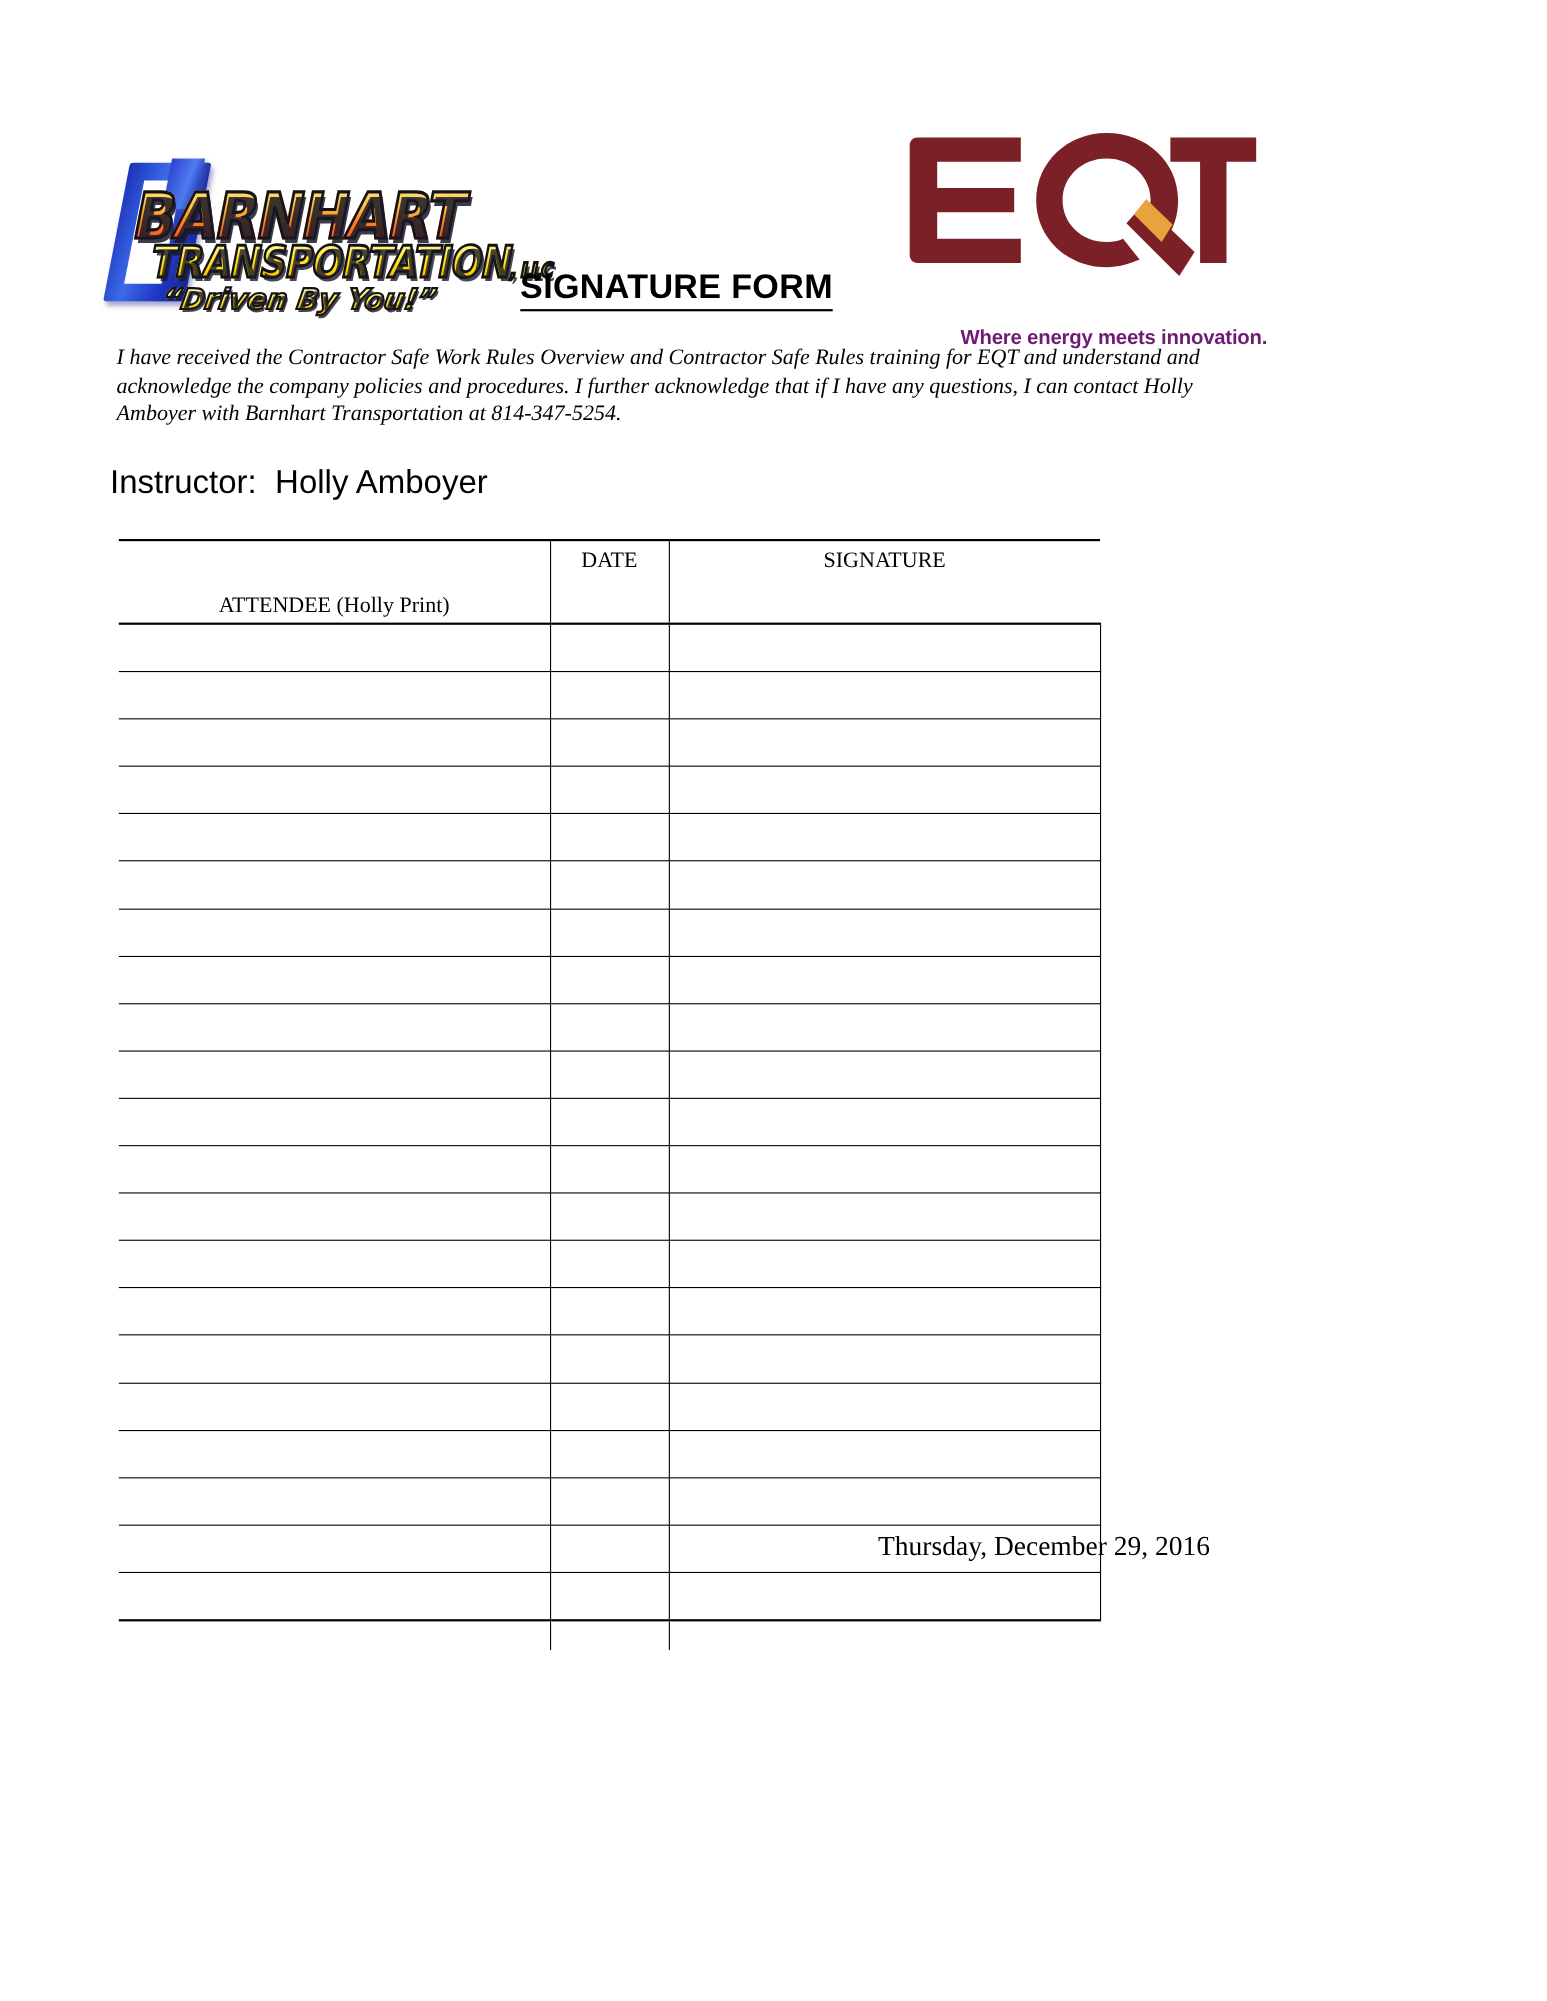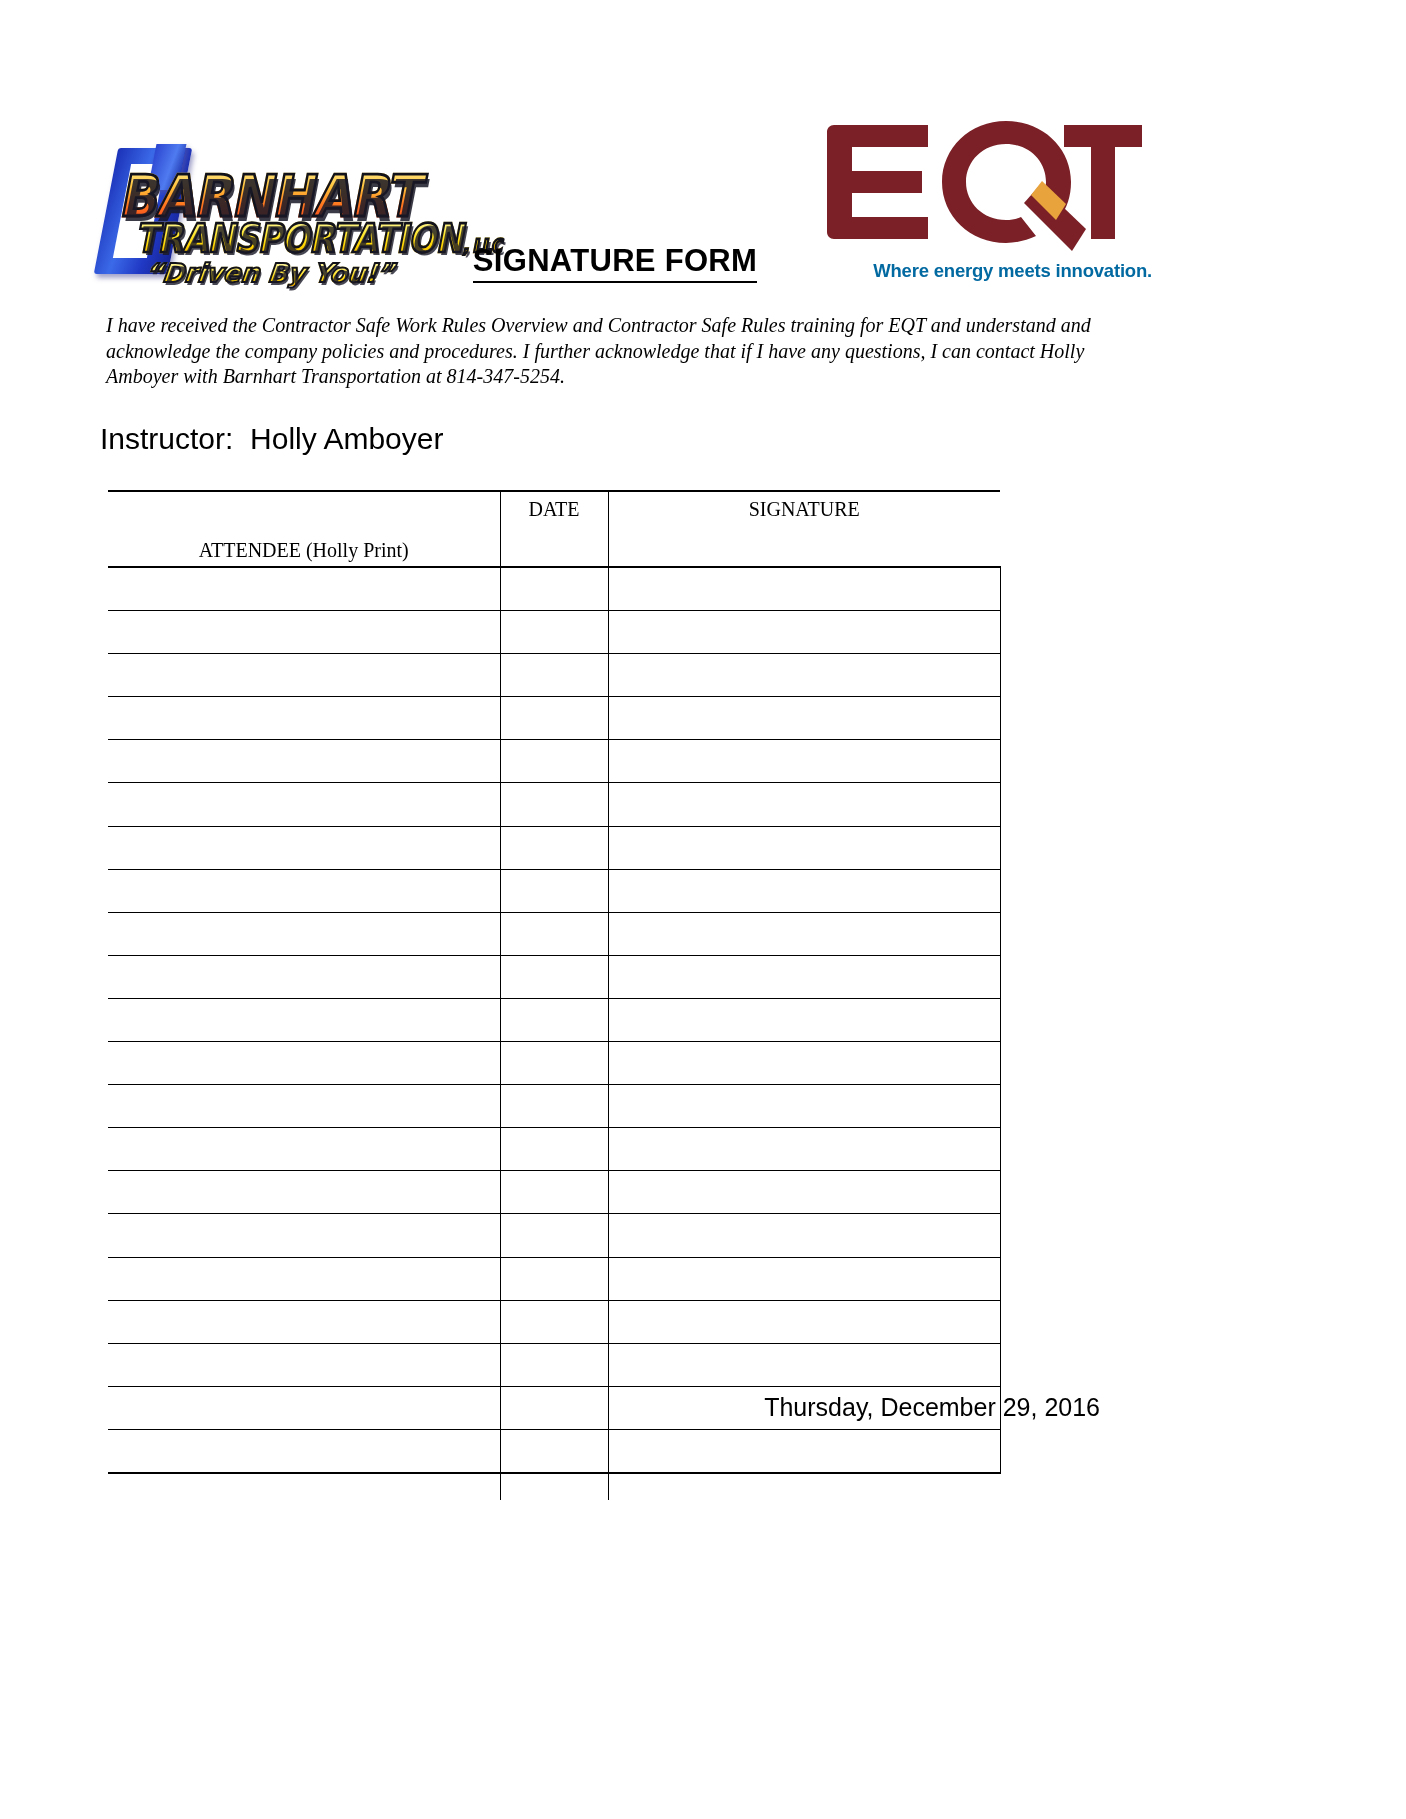--- a/index.html
+++ b/index.html
@@ -279,21 +279,21 @@
     border-left: 1.6px solid #000;
   }
 
   
   .footer-date {
     position: absolute;
     left: 560px;
     top: 1393px;
     width: 540px;
     text-align: right;
-    font-family: Liberation Sans, sans-serif;
+    font-family: Liberation Serif, serif;
     font-size: 25px;
     color: #000;
   }
 </style>
 </head>
 <body>
 
 <div class="page">
 
   <div class="header">
@@ -316,21 +316,21 @@
         <path d="M188 14 C152 14 124 41 124 75 C124 109 152 136 188 136 C199 136 209 133 218 129
                  L203 110 C199 112 194 113 188 113 C165 113 148 96 148 75 C148 54 165 37 188 37
                  C211 37 228 54 228 75 C228 82 226 88 223 94 L241 112 C249 101 253 89 253 75
                  C253 41 225 14 188 14 Z" fill="#7B2026"></path>
 
         <path d="M206 96 L254 144 L268 122 L222 78 Z" fill="#7B2026"></path>
         <path d="M213 88 L238 113 L248 97 L224 74 Z" fill="#E8A33D"></path>
 
         <path d="M246 18 H324 V40 H297 V132 H273 V40 H246 Z" fill="#7B2026"></path>
       </svg>
-      <div class="eqt-tag" style="color:#0369a1;">Where energy meets innovation.</div>
+      <div class="eqt-tag" style="color:#701a75;margin-top:36px;">Where energy meets innovation.</div>
     </div>
   </div>
 
   <div class="intro">I have received the Contractor Safe Work Rules Overview and Contractor Safe Rules training for EQT and understand and acknowledge the company policies and procedures. I further acknowledge that if I have any questions, I can contact Holly Amboyer with Barnhart Transportation at 814-347-5254.</div>
 
   <div class="instructor">Instructor:  Holly Amboyer</div>
 
   <div class="table-wrap">
     <table class="attendance">
       <colgroup>

